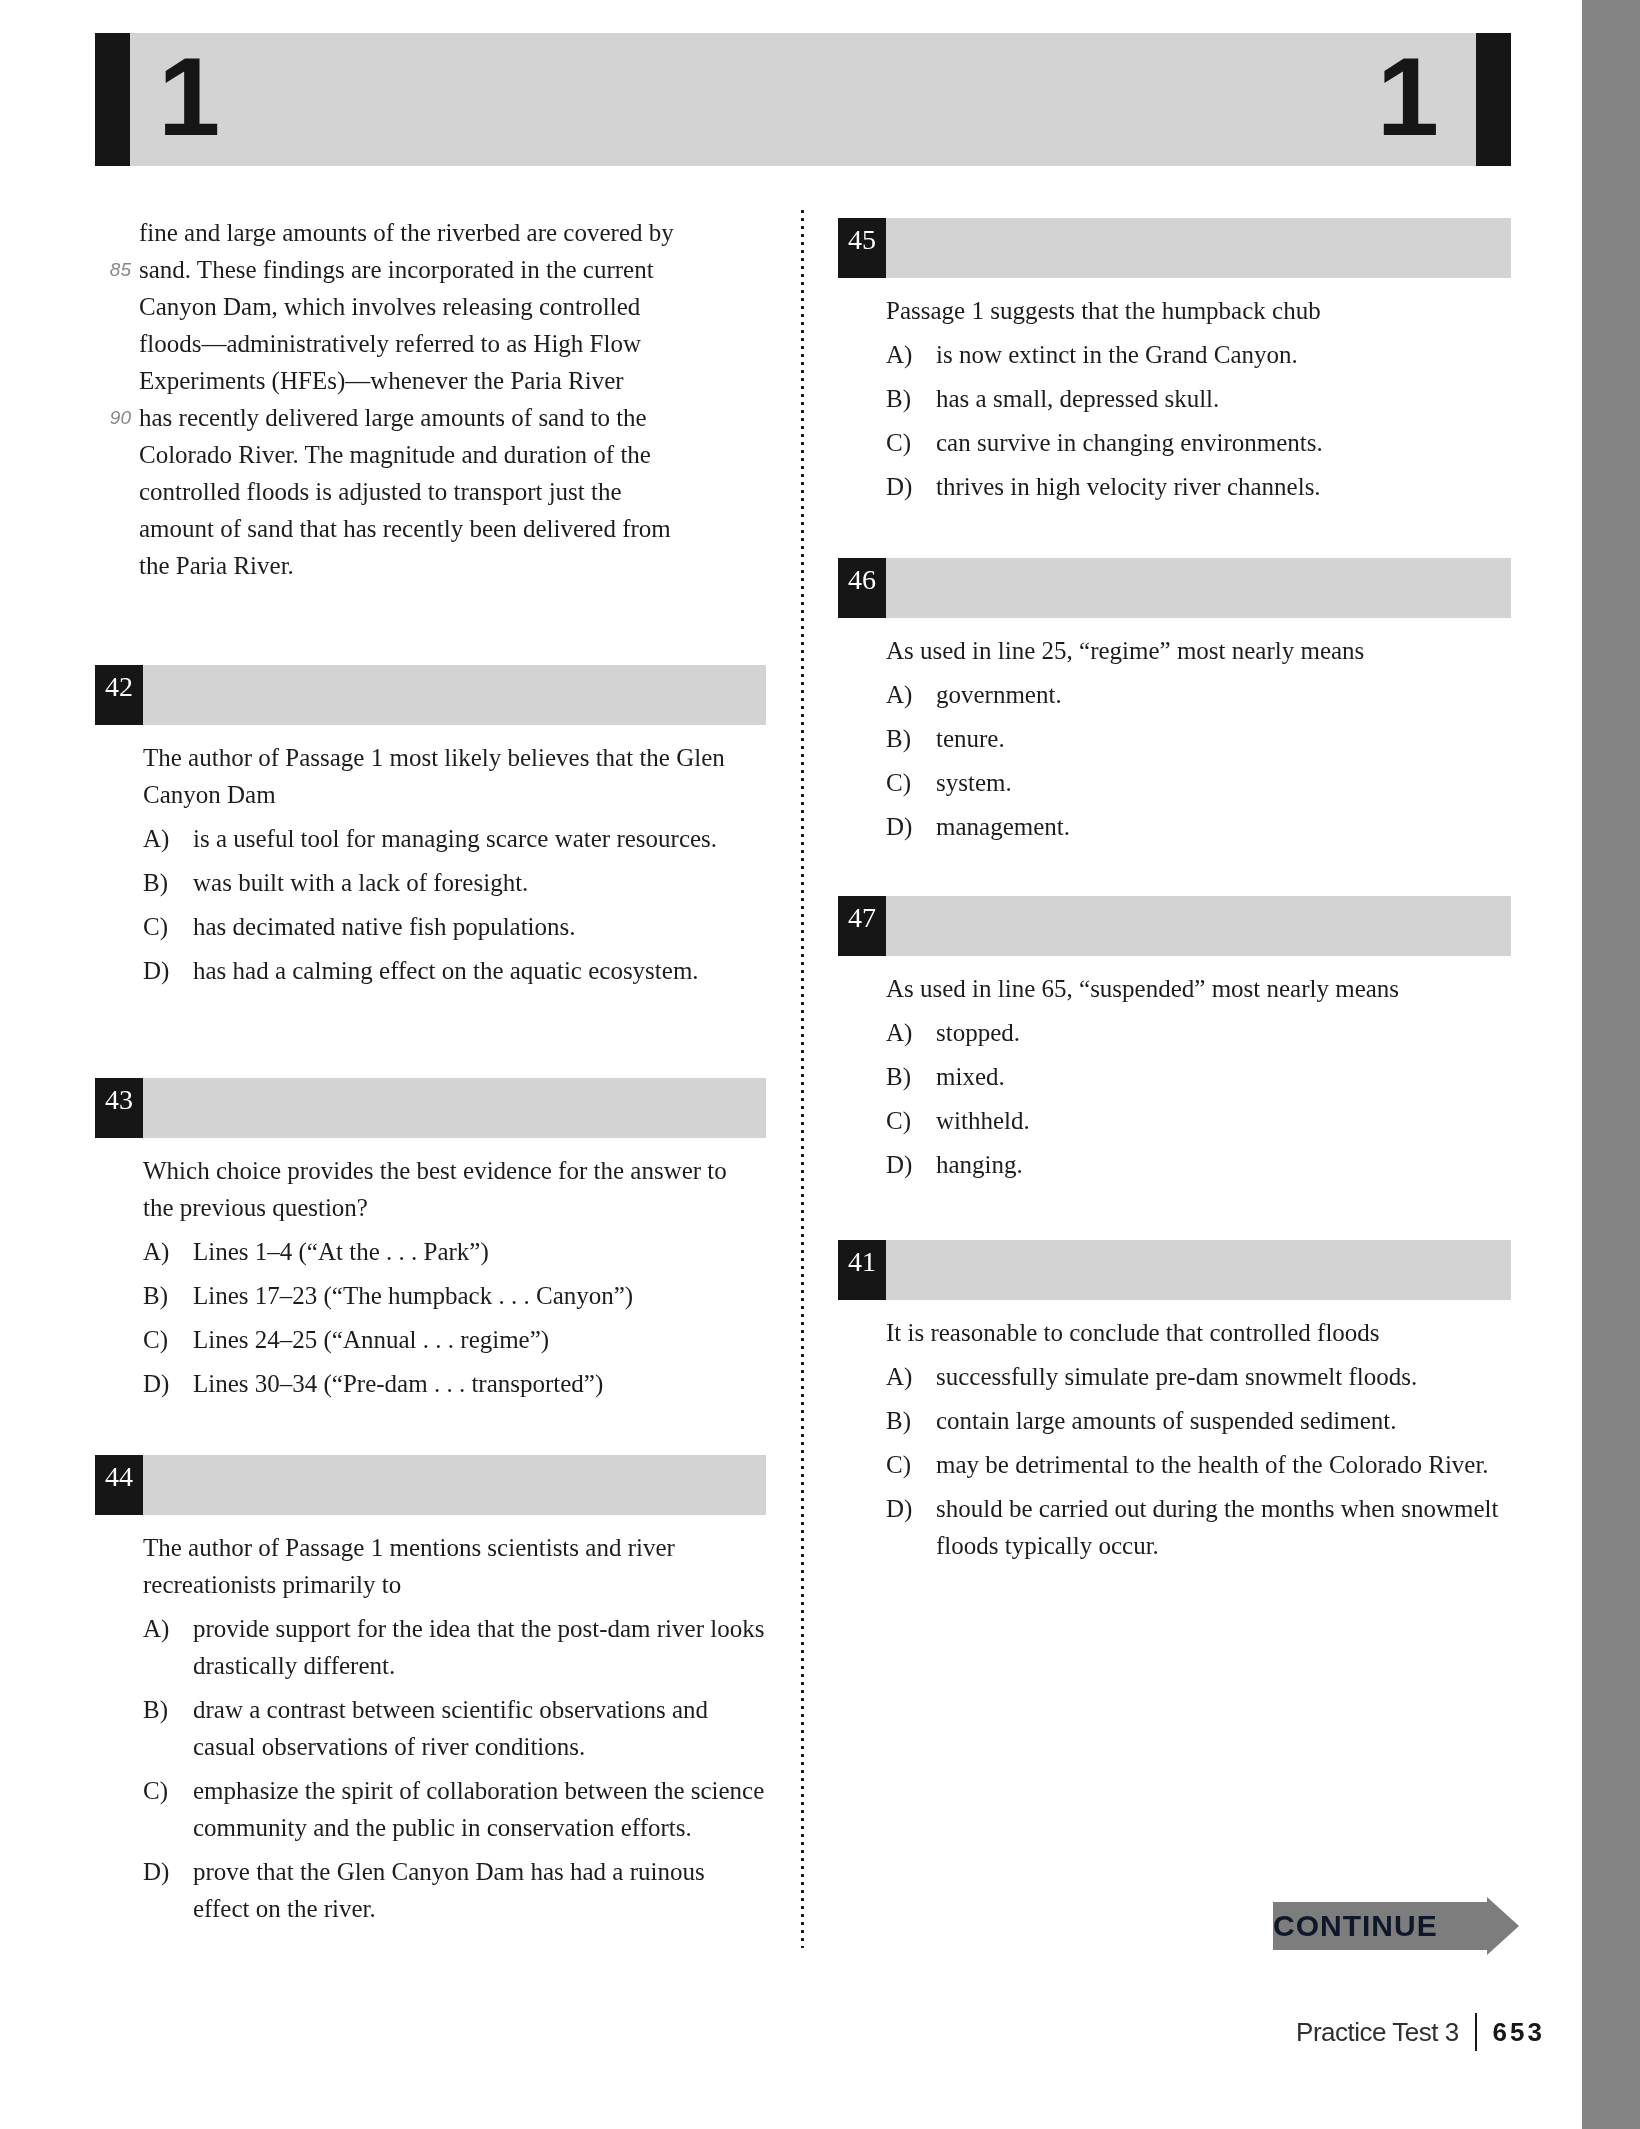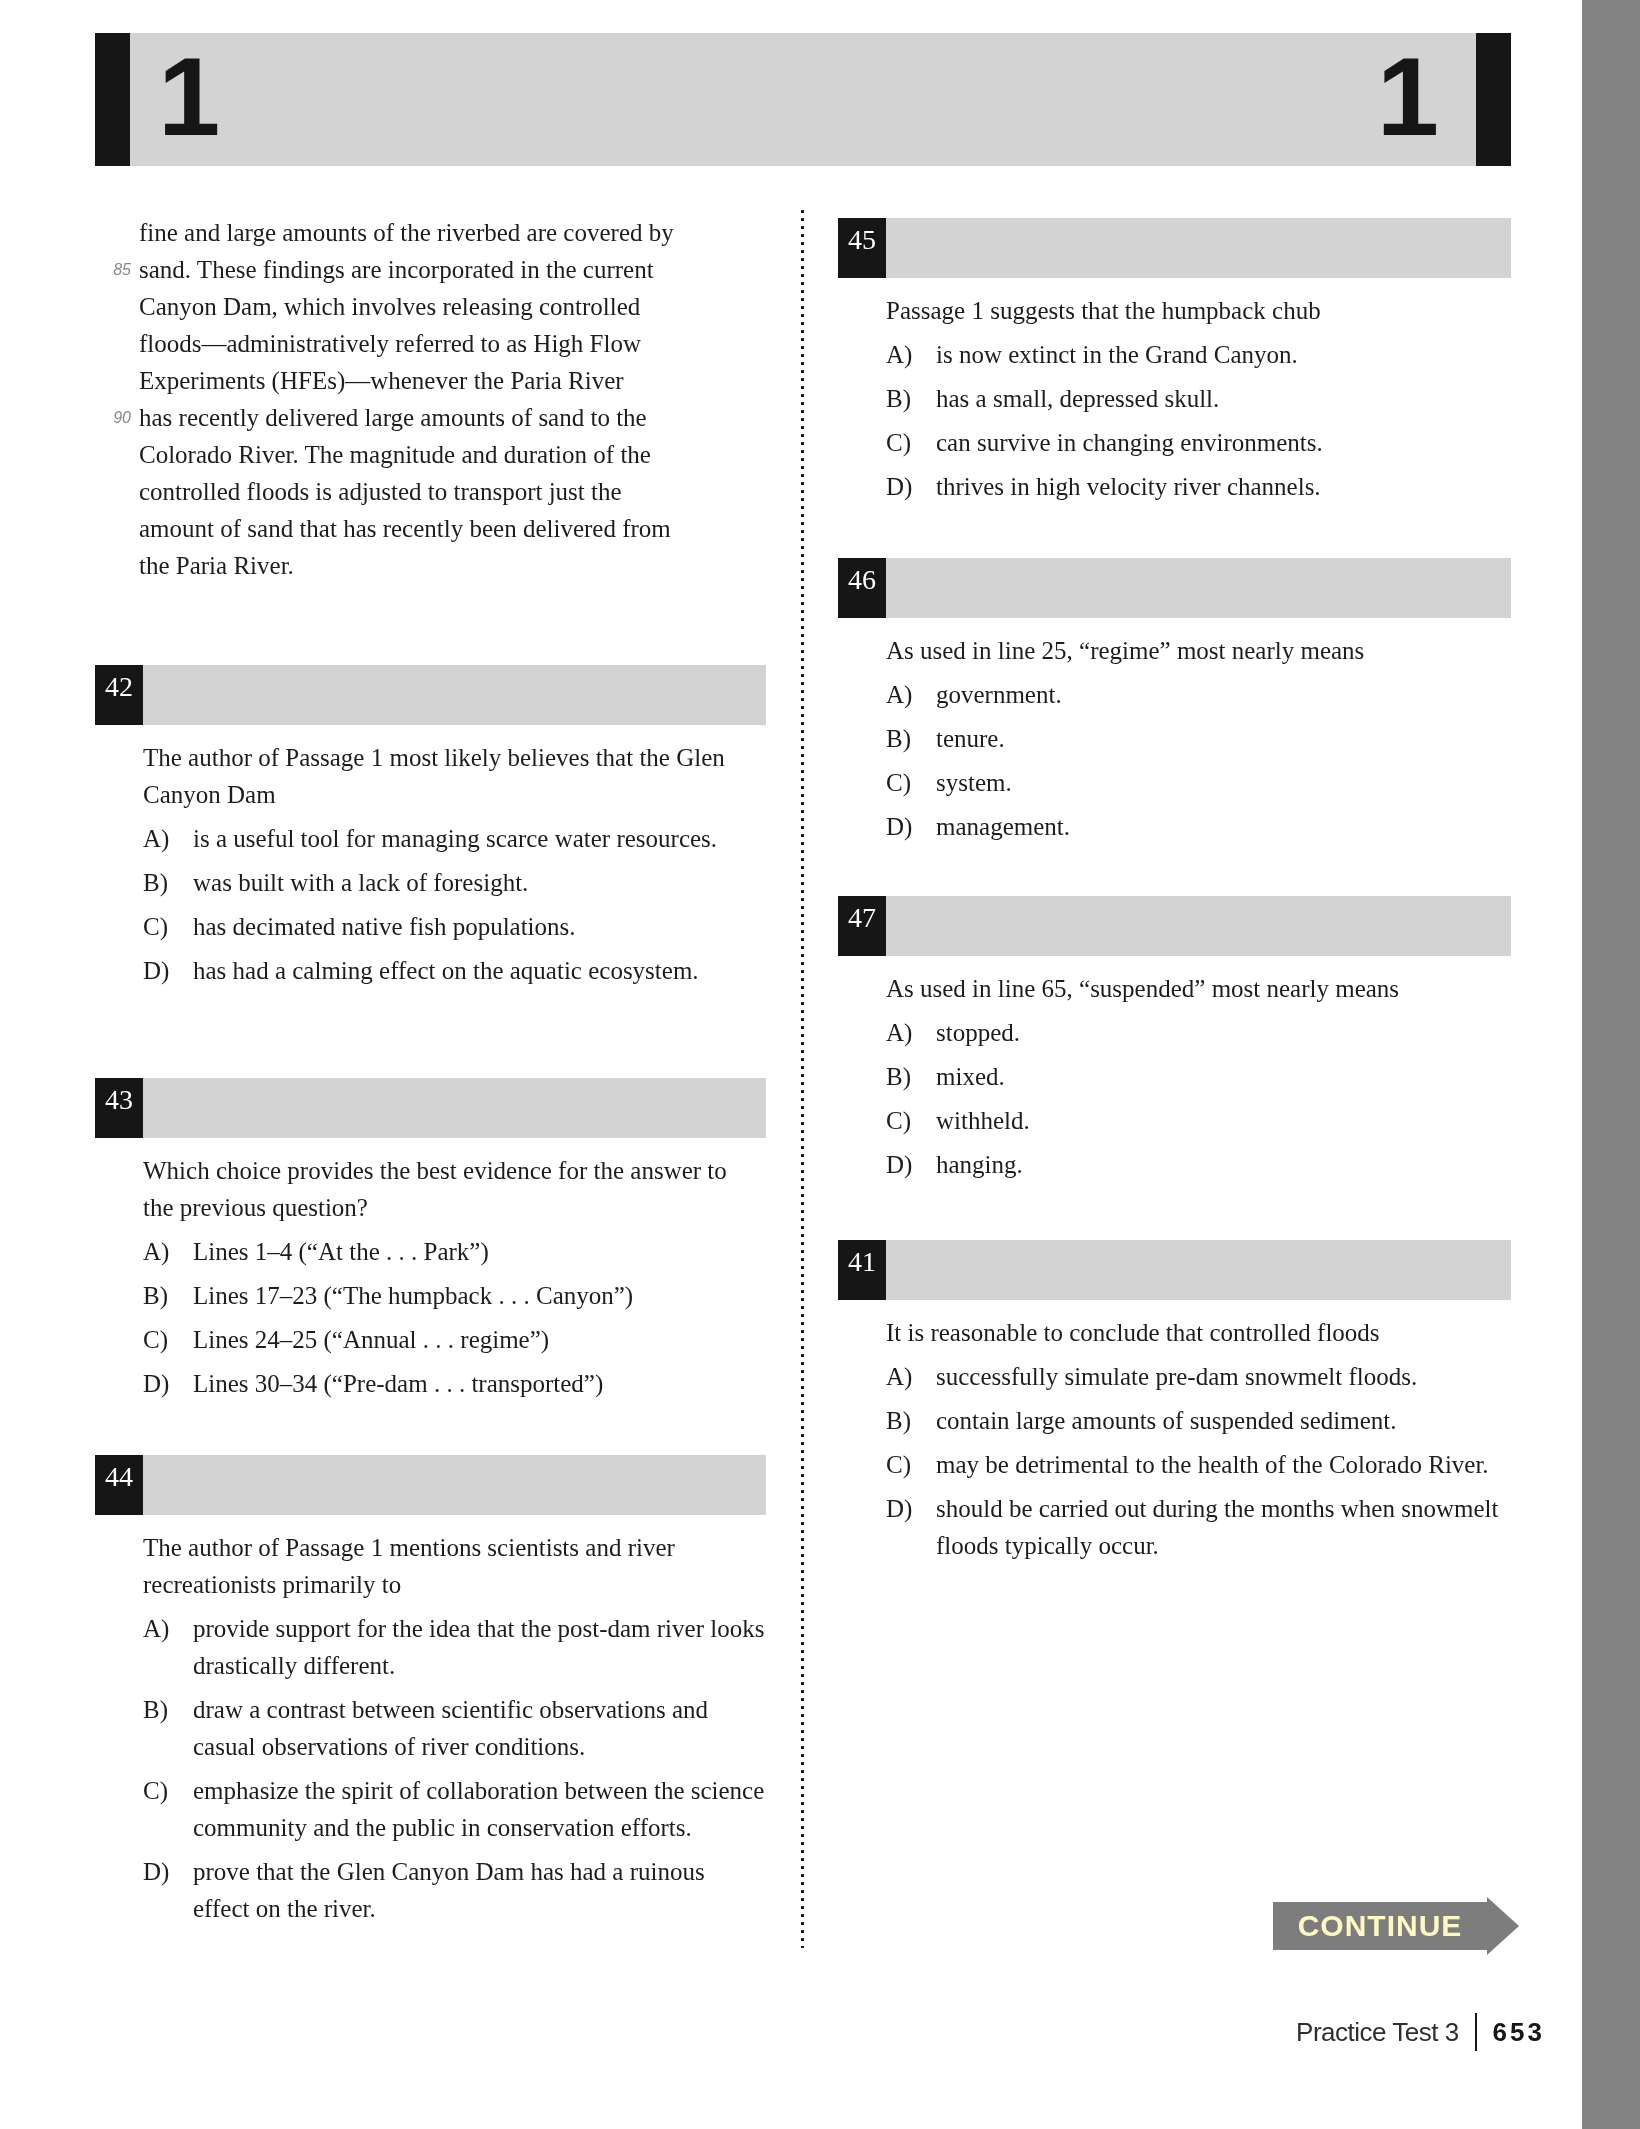--- a/index.html
+++ b/index.html
@@ -41,21 +41,21 @@
     position:absolute;left:801px;top:210px;width:3px;height:1738px;
     background-image:repeating-linear-gradient(to bottom,#1c1c1c 0px,#1c1c1c 3px,transparent 3px,transparent 8px);
   }
 
   
   .passage{position:absolute;left:0;width:100%;}
   .pline{display:flex;white-space:nowrap;}
   .lnum{
     flex:0 0 36px;width:36px;margin-right:8px;text-align:right;
     font-family:"Liberation Sans",sans-serif;font-style:italic;
-    font-size:16px;line-height:37px;color:#888888;
+    font-size:19px;line-height:37px;color:#888888;
   }
   .ptext{font-size:25px;line-height:37px;}
 
   
   .question{position:absolute;left:0;width:100%;}
   .qbar{display:flex;height:60px;}
   .qnum{
     flex:0 0 48px;width:48px;background:#161616;color:#ffffff;
     font-size:28px;line-height:44px;text-align:center;
   }
@@ -65,22 +65,22 @@
     font-size:25px;line-height:37px;
   }
   .opt{display:flex;margin:7px 0 0 48px;}
   .letter{flex:0 0 50px;width:50px;font-size:25px;line-height:37px;}
   .otext{flex:1;max-width:575px;font-size:25px;line-height:37px;}
 
   
   .continue{position:absolute;left:1273px;top:1897px;width:246px;height:58px;}
   .continue .body{
     position:absolute;left:0;top:5px;width:214px;height:48px;background:#7d7d7d;
-    color:#fef9c3;font-family:"Liberation Sans",sans-serif;font-weight:700;
-    font-size:30px;line-height:48px;text-align:center;letter-spacing:1px;
+    color:#0f172a;font-family:"Liberation Sans",sans-serif;font-weight:700;
+    font-size:30px;line-height:48px;text-align:left;letter-spacing:1px;
   }
   .continue .tip{
     position:absolute;left:214px;top:0;width:0;height:0;
     border-top:29px solid transparent;border-bottom:29px solid transparent;
     border-left:32px solid #7d7d7d;
   }
 
   
   .footer{
     position:absolute;right:95px;top:2012px;height:40px;

